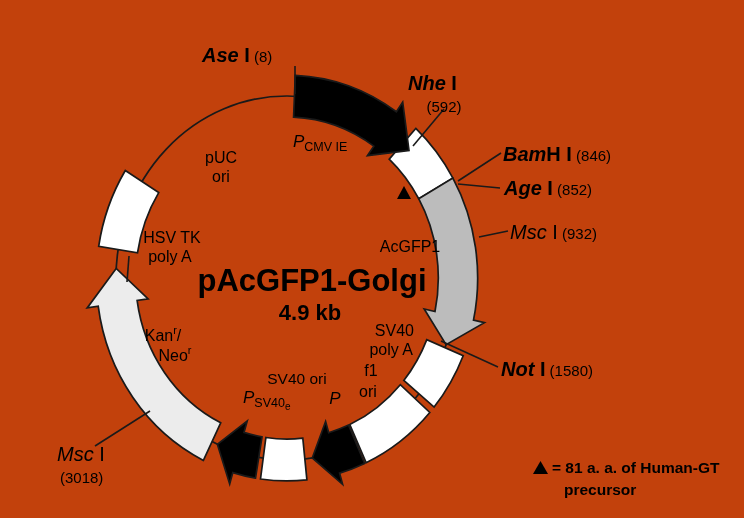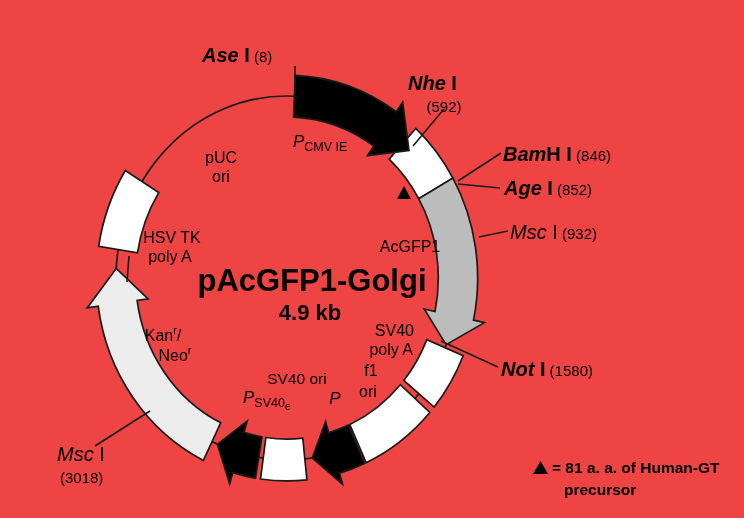--- a/index.html
+++ b/index.html
@@ -1,16 +1,16 @@
 <!DOCTYPE html>
 <html><head>
 <meta charset="utf-8">
 <style>
   html,body{margin:0;padding:0;background:#fff;}
-  .stage{position:relative;width:744px;height:518px;background:#ef4444;overflow:hidden;}
+  .stage{position:relative;width:744px;height:518px;background:#c2410c;overflow:hidden;}
   svg text{font-family:"Liberation Sans",sans-serif;fill:#000;}
 </style>
 </head>
 <body>
 
 <div class="stage">
   <svg id="map" width="744" height="518" viewBox="0 0 744 518">
       <ellipse cx="287" cy="278" rx="171" ry="182" fill="none" stroke="#1a1a1a" stroke-width="1.7"></ellipse>
       <path d="M415.8,128.4 A190.7,202.9 0 0 1 452.9,178.1 L418.7,198.7 A151.3,161.1 0 0 0 389.2,159.2 Z" fill="#ffffff" stroke="#1a1a1a" stroke-width="1.7" stroke-linejoin="miter"></path>
       <path d="M463.2,355.7 A190.7,202.9 0 0 1 434.1,407.1 L403.8,380.5 A151.3,161.1 0 0 0 426.8,339.6 Z" fill="#ffffff" stroke="#1a1a1a" stroke-width="1.7" stroke-linejoin="miter"></path>

